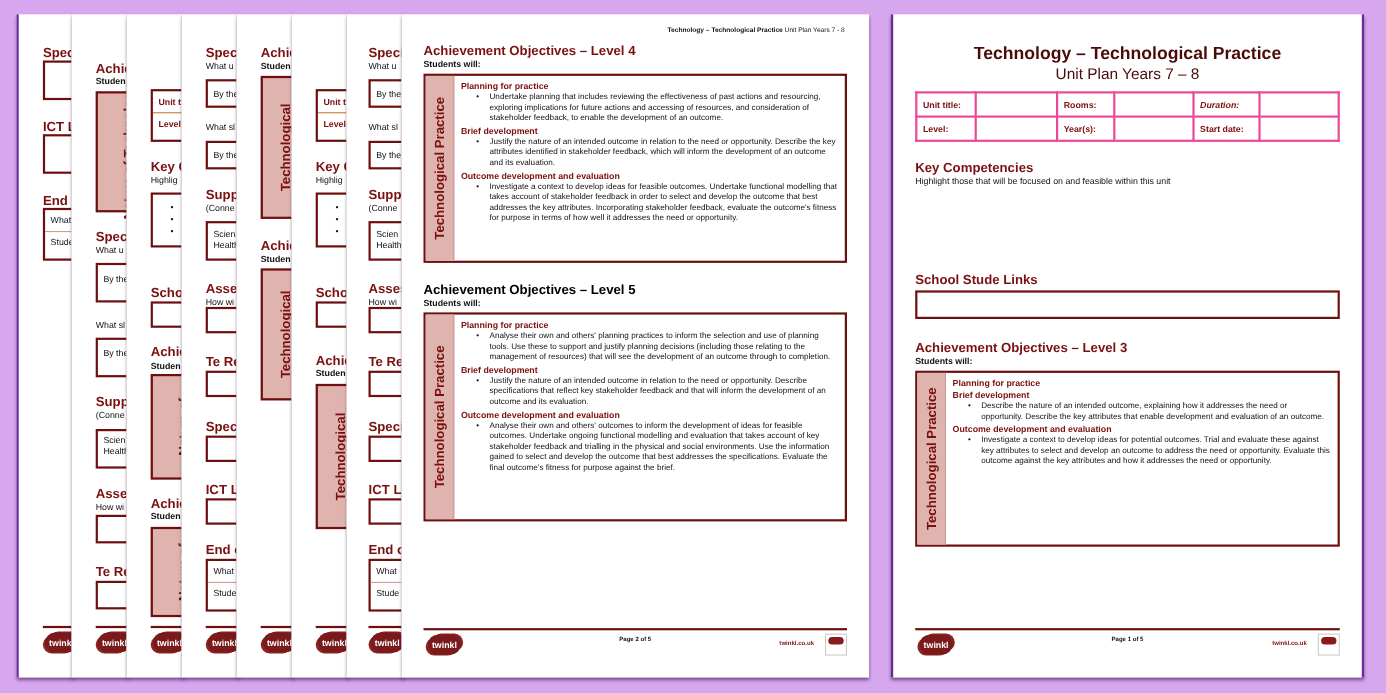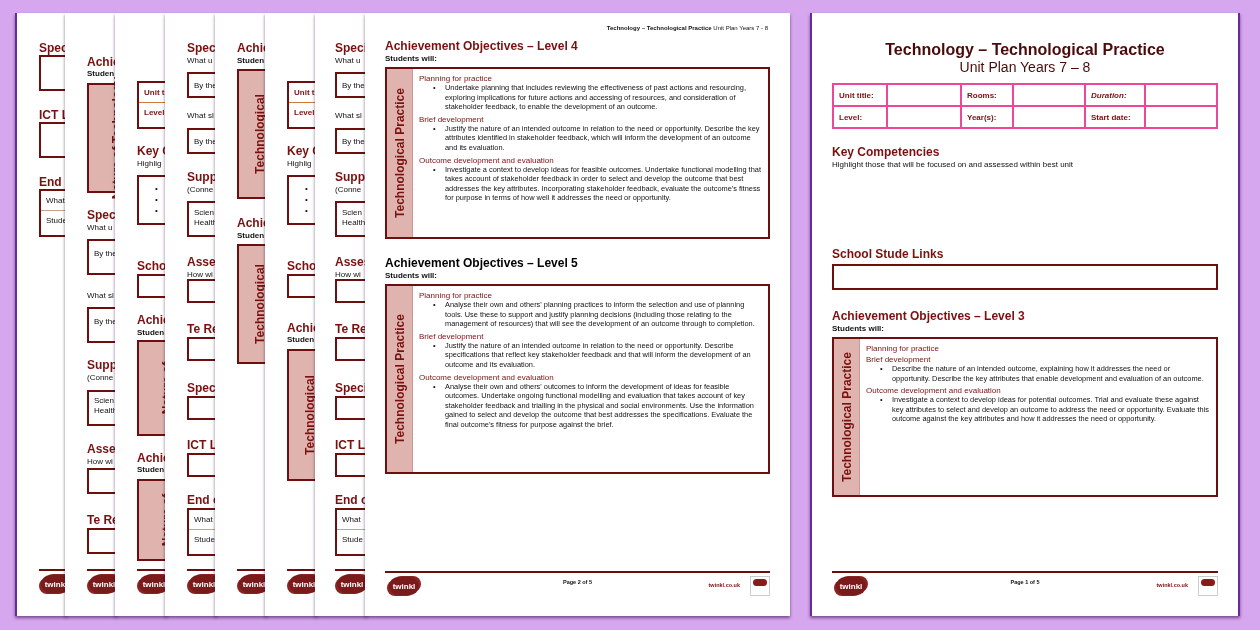--- a/index.html
+++ b/index.html
@@ -46,21 +46,21 @@
   table.info td {
     border: 2px solid #ec4899; height: 22px; font-size: 8px; font-weight: bold;
     color: #7a1010; padding-left: 5px;
   }
   .ao-box { display: flex; border: 2px solid #6e0f0f; }
   .ao-side {
     width: 26px; background: #dfb4ae; border-right: 1px solid #c99;
     display: flex; align-items: center; justify-content: center;
   }
   .ao-content { flex: 1; padding: 3px 6px 4px 6px; }
-  .ao-sub { font-size: 8px; font-weight: normal; color: #7a1010; margin-top: 2px; }
+  .ao-sub { font-size: 8px; font-weight: bold; color: #7a1010; margin-top: 2px; }
   .ao-item { font-size: 7.4px; line-height: 9.6px; padding-left: 26px; position: relative; margin-bottom: 3px; }
   .ao-item::before { content: "•"; position: absolute; left: 14px; top: 0; }
   .kc-list { font-size: 8px; line-height: 11px; }
   .kc-list li { list-style: none; position: relative; padding-left: 22px; }
   .kc-list li::before { content: "•"; position: absolute; left: 8px; }
 </style>
 </head>
 <body>
 
 <div class="page strip" style="left:15px;width:52px;z-index:1;border-left:2px solid #6a2a9a;">
@@ -325,21 +325,21 @@
         <td></td>
         <td>Start date:</td>
         <td></td>
       </tr>
     </tbody>
       </table>
   </div>
 
   <div class="abs" style="left:20px;top:132px;width:386px;">
     <div style="font-weight:bold;font-size:12px;color:#7a1010;">Key Competencies</div>
-    <div style="font-size:8px;margin:1px 0 8px;">Highlight those that will be focused on and assessed within best unit</div>
+    <div style="font-size:8px;margin:1px 0 8px;">Highlight those that will be focused on and feasible within this unit</div>
   </div>
 
   <div class="abs" style="left:20px;top:234px;width:386px;">
     <div style="font-weight:bold;font-size:12px;color:#7a1010;margin-bottom:3px;">School Stude Links</div>
     <div class="box" style="height:26px;"></div>
   </div>
 
   <div class="abs" style="left:20px;top:296px;width:386px;">
     <div style="font-weight:bold;font-size:12px;color:#7a1010;">Achievement Objectives – Level 3</div>
     <div style="font-weight:bold;font-size:8px;margin:1px 0 4px;">Students will:</div>

